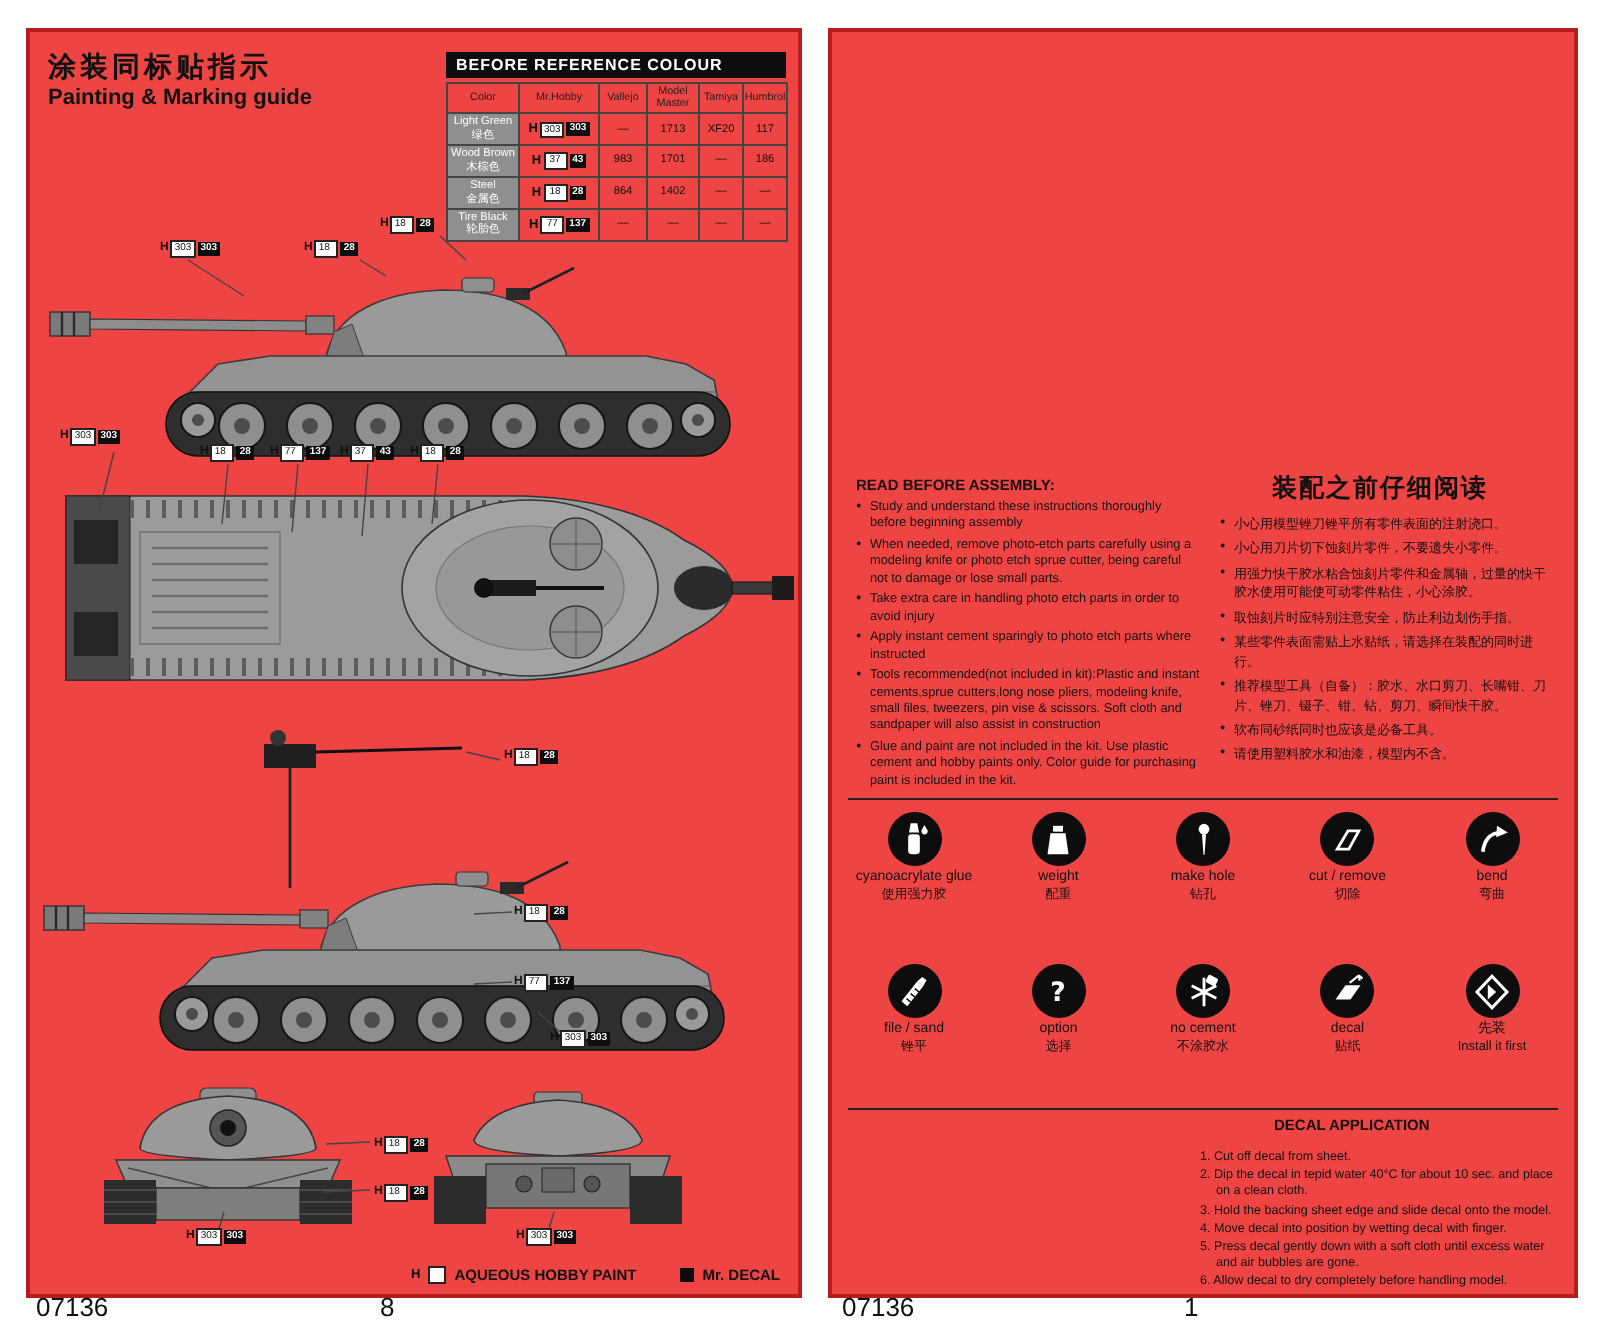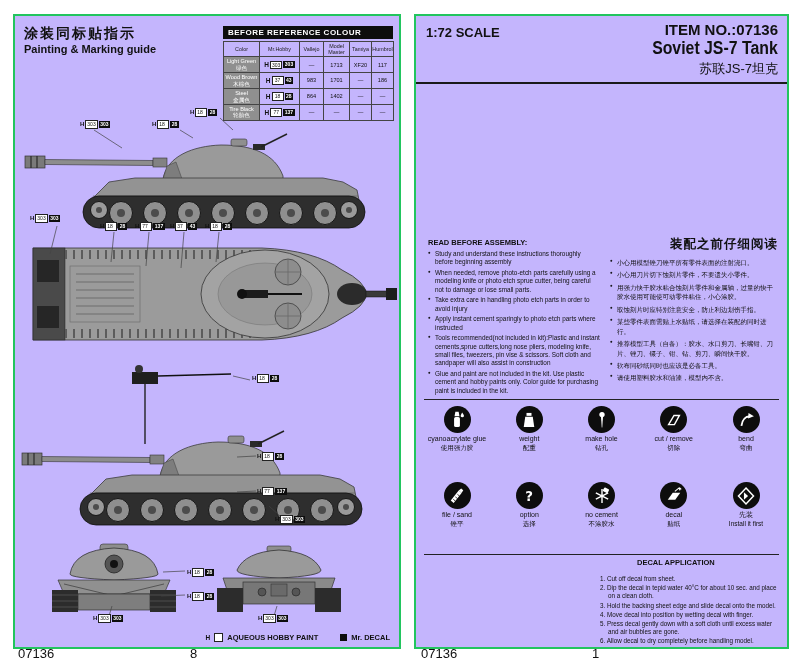--- a/index.html
+++ b/index.html
@@ -1,18 +1,18 @@
 <!DOCTYPE html>
 <html><head>
 <meta charset="utf-8">
 <style>
   html,body{margin:0;padding:0;background:#fff;}
   #sheet{position:relative;width:800px;height:663px;background:#fff;
          font-family:"Liberation Sans",sans-serif;color:#111;overflow:hidden;}
-  .page{position:absolute;border:2px solid #22c55e;background:#c4b5fd;}
+  .page{position:absolute;border:2px solid #b91c1c;background:#ef4444;}
   #page-left{left:13px;top:14px;width:384px;height:631px;}
   #page-right{left:414px;top:14px;width:371px;height:631px;}
 
   
   .lp-title-zh{position:absolute;left:9px;top:9px;font-size:14px;font-weight:bold;letter-spacing:2px;}
   .lp-title-en{position:absolute;left:9px;top:27px;font-size:11px;font-weight:bold;}
 
   
   .ptable{position:absolute;right:6px;top:10px;width:170px;}
   .ptable-bar{background:#0d0d0d;color:#fff;font-size:8px;font-weight:bold;
@@ -50,21 +50,21 @@
   .rp-title-zh{font-size:13px;margin-top:1px;}
 
   
   .asm-en{position:absolute;left:12px;top:222px;width:172px;}
   .asm-en-title{font-size:7.5px;font-weight:bold;margin-bottom:3px;}
   ul.blist{list-style:none;margin:0;padding:0;}
   ul.blist li{position:relative;font-size:6.4px;line-height:1.32;padding-left:7px;margin-bottom:2px;}
   ul.blist li:before{content:"\25CF";position:absolute;left:0;top:0;font-size:4.5px;}
   .asm-zh{position:absolute;left:194px;top:220px;width:168px;}
   .asm-zh-title{font-size:12.5px;font-weight:bold;font-family:"DejaVu Serif",serif;
-                padding-left:26px;margin-bottom:5px;letter-spacing:1px;text-align:right;}
+                padding-left:26px;margin-bottom:5px;letter-spacing:1px;}
   .asm-zh ul.blist li{font-size:6.5px;line-height:1.5;margin-bottom:2.5px;}
 
   .divider{position:absolute;left:8px;right:8px;height:0;border-top:1.5px solid #222;}
   #div1{top:383px;} #div2{top:538px;}
 
   
   .icon-row{position:absolute;left:6px;right:6px;display:flex;justify-content:space-between;}
   #icon-row1{top:390px;} #icon-row2{top:466px;}
   .icell{width:70px;text-align:center;}
   .icirc{width:27px;height:27px;border-radius:50%;background:#0d0d0d;margin:0 auto 2px auto;
@@ -400,28 +400,20 @@
       <span class="hlet">H</span>
         <span class="legend-box"></span>
       <span>AQUEOUS HOBBY PAINT</span>
       <span class="gap"></span>
       <span class="legend-sq"></span>
       <span>Mr. DECAL</span>
     </div>
   </div>
 
   <div class="page" id="page-right">
-    <div class="rp-header">
-      <div class="rp-scale">1:72 SCALE</div>
-      <div class="rp-id">
-        <div class="rp-itemno">ITEM NO.:07136</div>
-        <div class="rp-title-en">Soviet JS-7 Tank</div>
-        <div class="rp-title-zh">苏联JS-7坦克</div>
-      </div>
-    </div>
 
     <div class="asm-en">
       <div class="asm-en-title">READ BEFORE ASSEMBLY:</div>
       <ul class="blist">
         <li>Study and understand these instructions thoroughly before beginning assembly</li>
         <li>When needed, remove photo-etch parts carefully using a modeling knife or photo etch sprue cutter, being careful not to damage or lose small parts.</li>
         <li>Take extra care in handling photo etch parts in order to avoid injury</li>
         <li>Apply instant cement sparingly to photo etch parts where instructed</li>
         <li>Tools recommended(not included in kit):Plastic and instant cements,sprue cutters,long nose pliers, modeling knife, small files, tweezers, pin vise &amp; scissors. Soft cloth and sandpaper will also assist in construction</li>
         <li>Glue and paint are not included in the kit. Use plastic cement and hobby paints only. Color guide for purchasing paint is included in the kit.</li>

